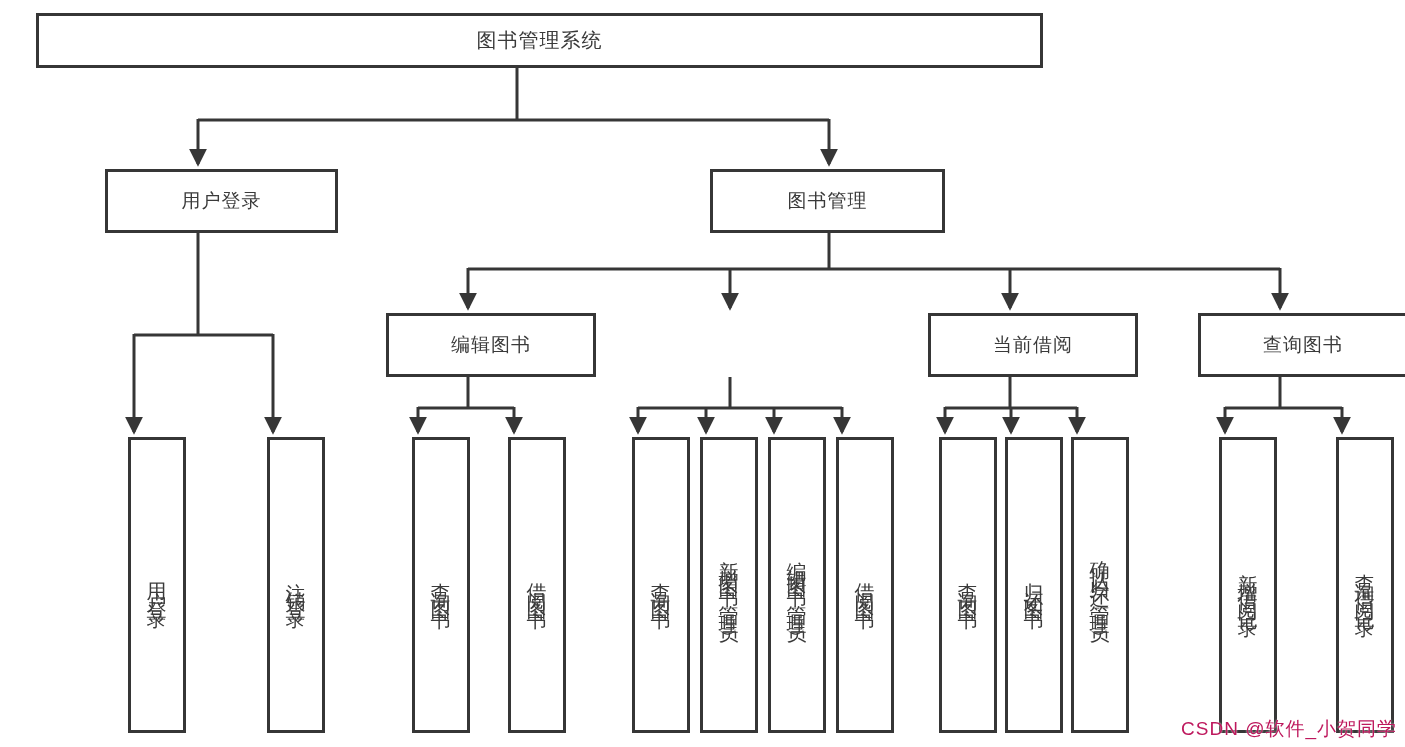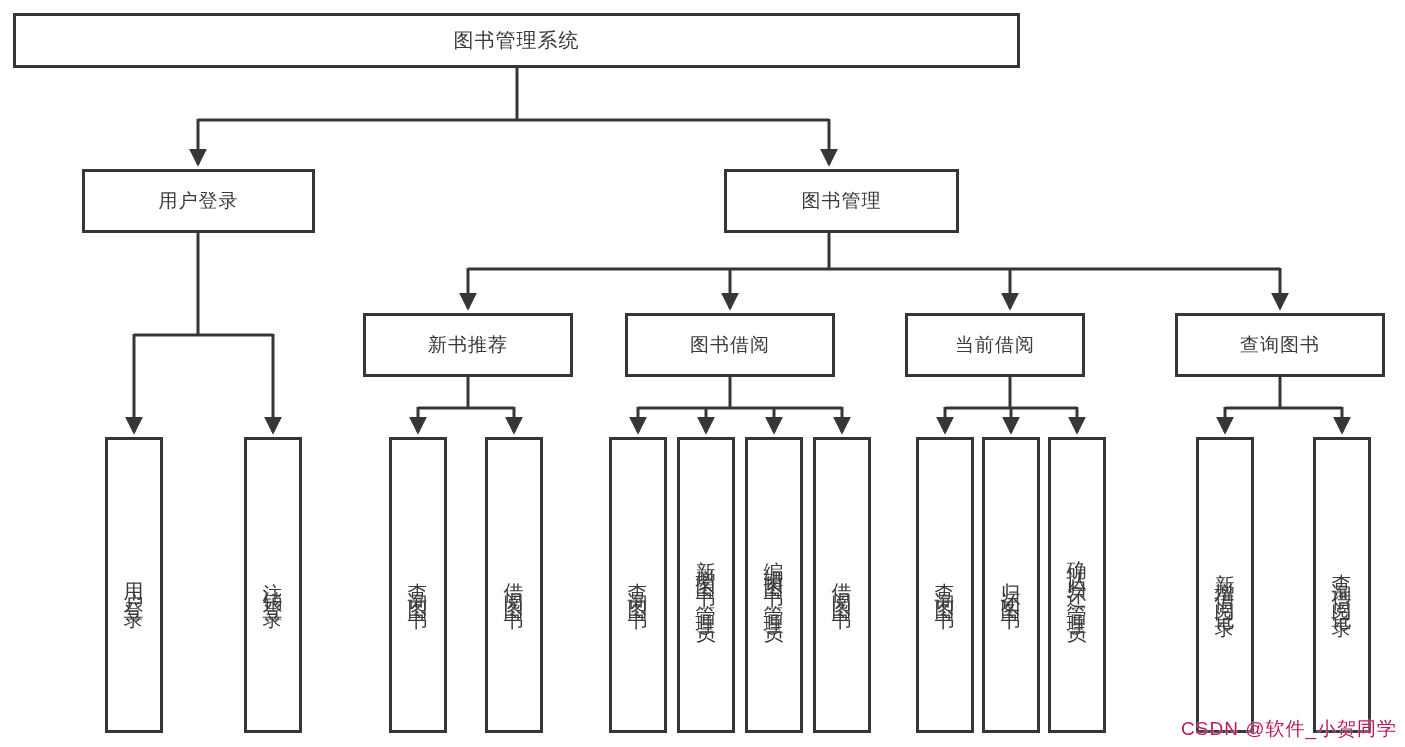--- a/index.html
+++ b/index.html
@@ -11,20 +11,21 @@
     overflow:hidden;
   }
   .wires { position:absolute; left:0; top:0; width:1405px; height:747px; }
   .box {
     position:absolute;
     box-sizing:border-box;
     border:3px solid #363636;
     background:#ffffff;
     display:flex; align-items:center; justify-content:center;
     color:#3a3a3a;
+    margin-left:23px;
   }
   .hlabel { font-size:19px; letter-spacing:1px; white-space:nowrap; }
   .root .hlabel { font-size:20px; }
   .vlabel {
     writing-mode:vertical-rl;
     text-orientation:mixed;
     font-size:20px;
     letter-spacing:9px;
     line-height:1;
     white-space:nowrap;
@@ -87,31 +88,28 @@
     </g>
   </svg>
 
   <div class="box root" style="left:13px; top:13px; width:1007px; height:55px;">
     <span class="hlabel">图书管理系统</span>
   </div>
 
   <div class="box" style="left:82px; top:169px; width:233px; height:64px;">
     <span class="hlabel">用户登录</span>
   </div>
-  <div class="box" style="left:724px; top:169px; width:235px; height:64px;">
+  <div class="box" style="left:687px; top:169px; width:235px; height:64px;">
     <span class="hlabel">图书管理</span>
   </div>
 
   <div class="box" style="left:363px; top:313px; width:210px; height:64px;">
-    <span class="hlabel">新书推荐</span>
+    <span class="hlabel">编辑图书</span>
   </div>
-  <div class="box" style="left:625px; top:313px; width:210px; height:64px;">
-    <span class="hlabel">图书借阅</span>
-  </div>
-  <div class="box" style="left:905px; top:313px; width:180px; height:64px;">
+  <div class="box" style="left:905px; top:313px; width:210px; height:64px;">
     <span class="hlabel">当前借阅</span>
   </div>
   <div class="box" style="left:1175px; top:313px; width:210px; height:64px;">
     <span class="hlabel">查询图书</span>
   </div>
 
   <div class="box" style="left:105px; top:437px; width:58px; height:296px;">
     <span class="vlabel">用户登录</span>
   </div>
   <div class="box" style="left:244px; top:437px; width:58px; height:296px;">

